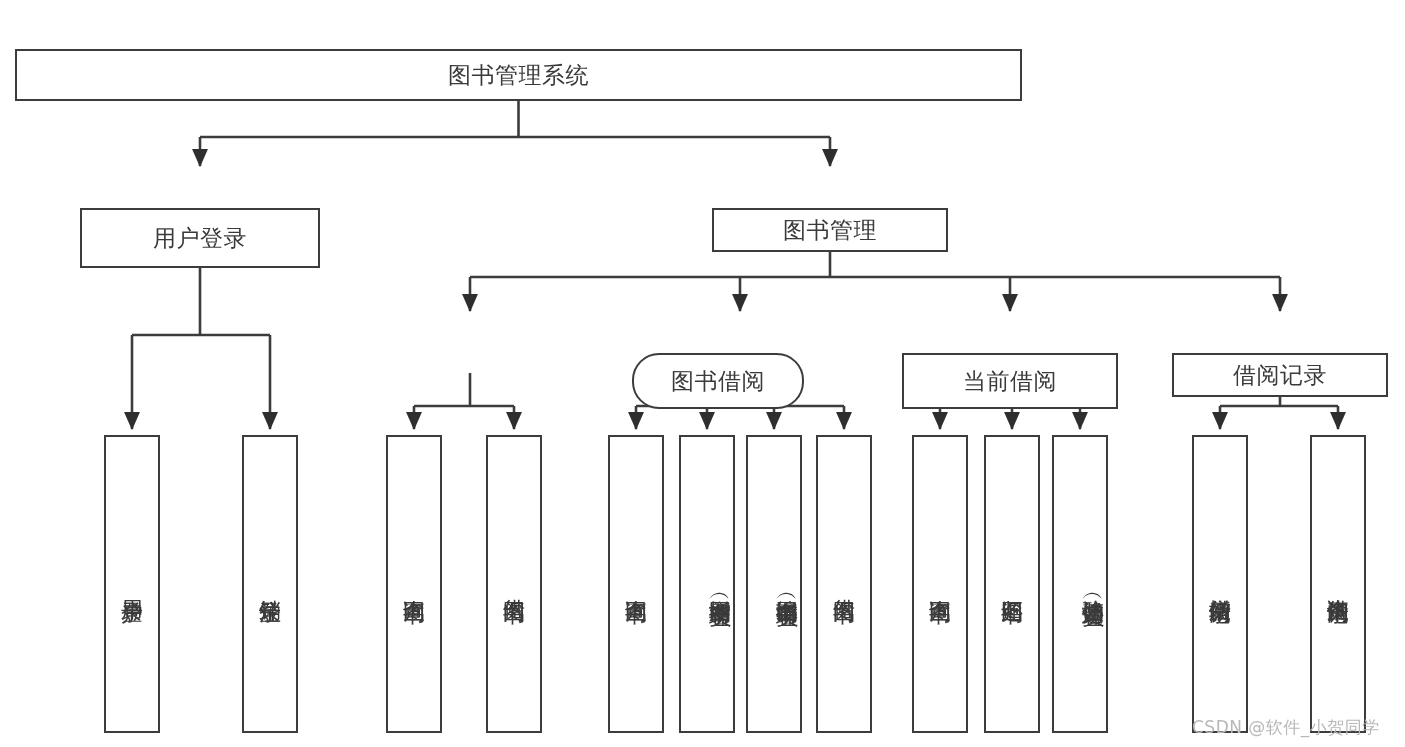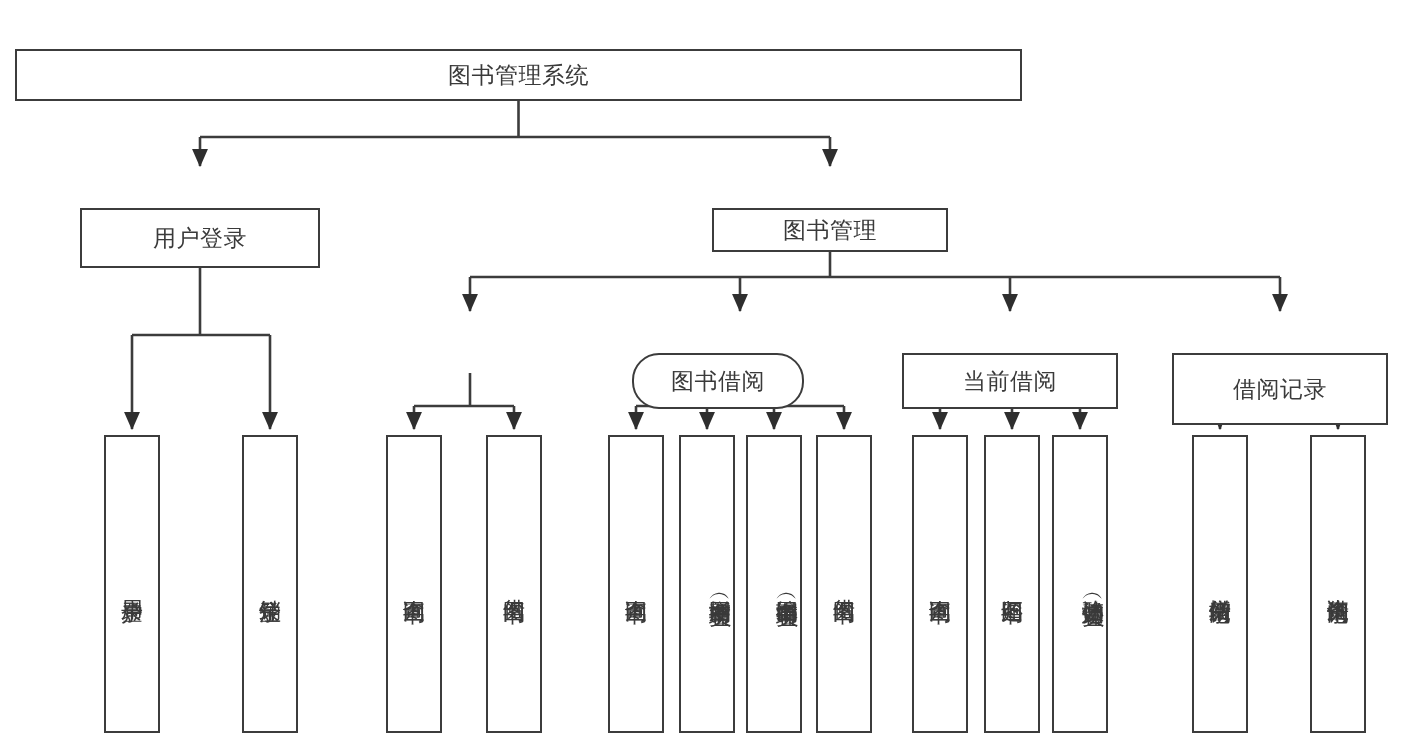--- a/index.html
+++ b/index.html
@@ -123,21 +123,21 @@
     </g>
   </svg>
 
   <div class="node horiz" style="left:15px; top:13px; width:1007px; height:52px;">图书管理系统</div>
 
   <div class="node horiz" style="left:80px; top:172px; width:240px; height:60px;">用户登录</div>
   <div class="node horiz" style="left:712px; top:172px; width:236px; height:44px;">图书管理</div>
 
   <div class="node horiz" style="left:632px; top:317px; width:172px; height:56px;border-radius:27px;">图书借阅</div>
   <div class="node horiz" style="left:902px; top:317px; width:216px; height:56px;">当前借阅</div>
-  <div class="node horiz" style="left:1172px; top:317px; width:216px; height:72px;">借阅记录</div>
+  <div class="node horiz" style="left:1172px; top:317px; width:216px; height:44px;">借阅记录</div>
 
   <div class="node vert midtext" style="left:104px; top:435px; width:56px; height:298px;">
     <span class="vtext">用户登录</span>
   </div>
   <div class="node vert midtext" style="left:242px; top:435px; width:56px; height:298px;">
     <span class="vtext">注销登录</span>
   </div>
 
   <div class="node vert midtext" style="left:386px; top:435px; width:56px; height:298px;">
     <span class="vtext">查询图书</span>
@@ -169,14 +169,15 @@
     <span class="vtext">确认归还（管理员）</span>
   </div>
 
   <div class="node vert midtext" style="left:1192px; top:435px; width:56px; height:298px;">
     <span class="vtext">新增借阅记录</span>
   </div>
   <div class="node vert midtext" style="left:1310px; top:435px; width:56px; height:298px;">
     <span class="vtext">查询借阅记录</span>
   </div>
 
+  <div class="watermark" style="left:1192px; top:716px;">CSDN @软件_小贺同学</div>
 
 </div>
 
 </body></html>

